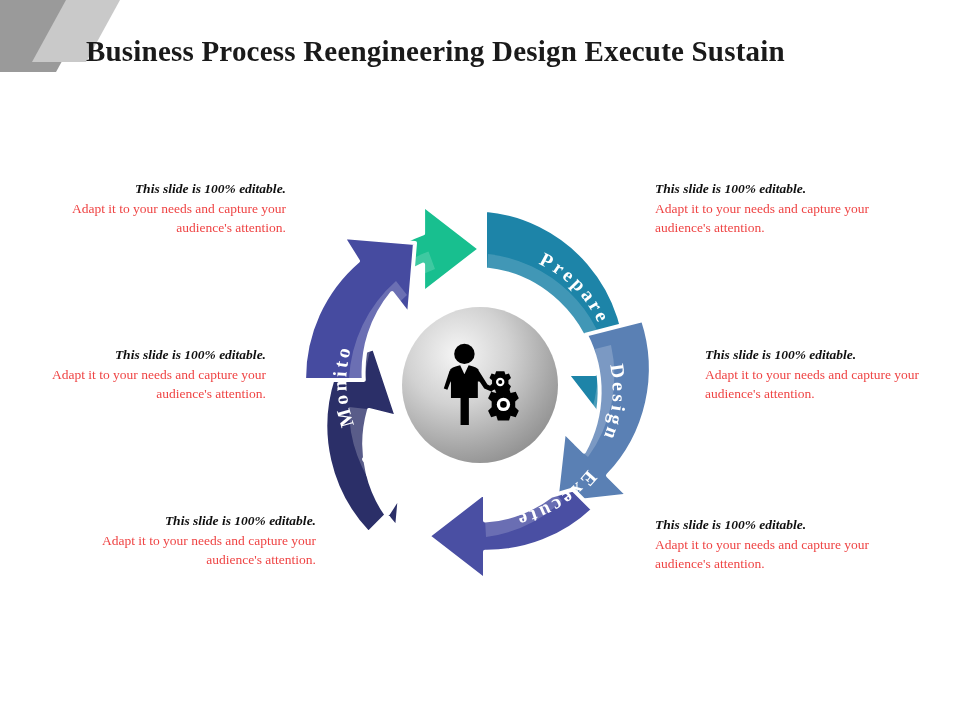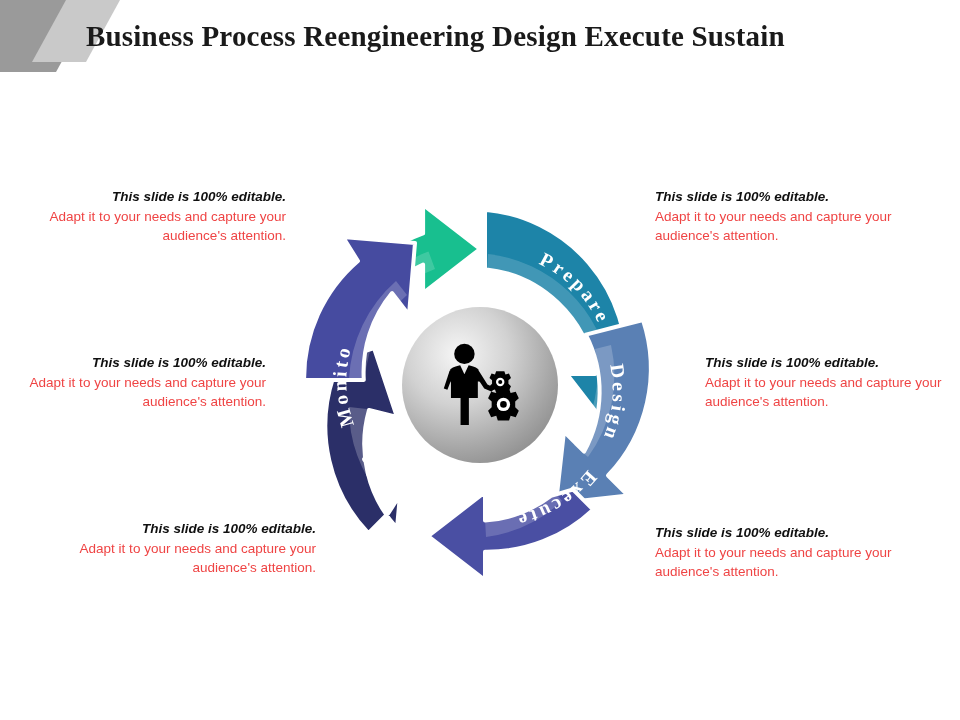--- a/index.html
+++ b/index.html
@@ -20,37 +20,36 @@
     position: absolute;
     left: 0; top: 0;
     width: 140px; height: 72px;
     pointer-events: none;
   }
 
   
   #slide-title {
     position: absolute;
     left: 86px;
-    top: 20px;
+    top: 35px;
     width: 840px;
     font-family: "Liberation Serif", serif;
     font-size: 29px;
     font-weight: 700;
     color: #1a1a1a;
     letter-spacing: 0.2px;
     white-space: nowrap;
   }
 
   
   .callout {
     position: absolute;
     width: 238px;
-    font-family: Liberation Sans, sans-serif;
+    font-family: Liberation Serif, serif;
     line-height: 1.42;
-    margin-top: 8px;
   }
   .callout .headline {
     font-size: 13.5px;
     font-weight: bold;
     font-style: italic;
     color: #101010;
     margin-bottom: 1px;
     white-space: nowrap;
   }
   .callout .body {

